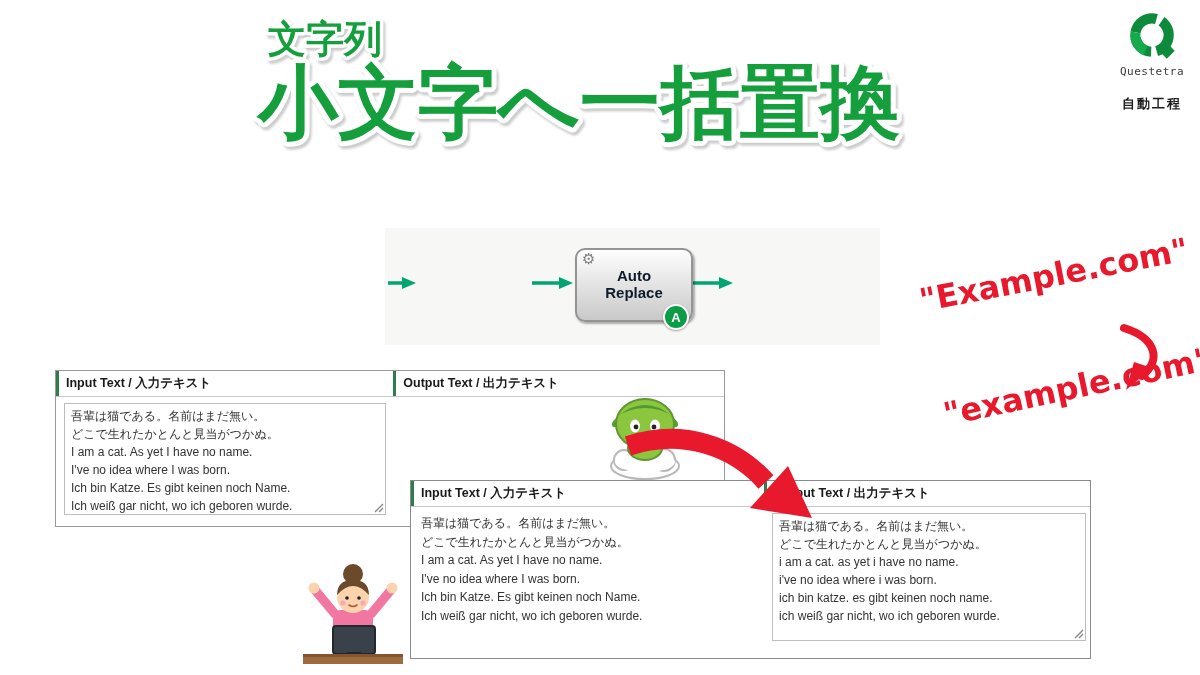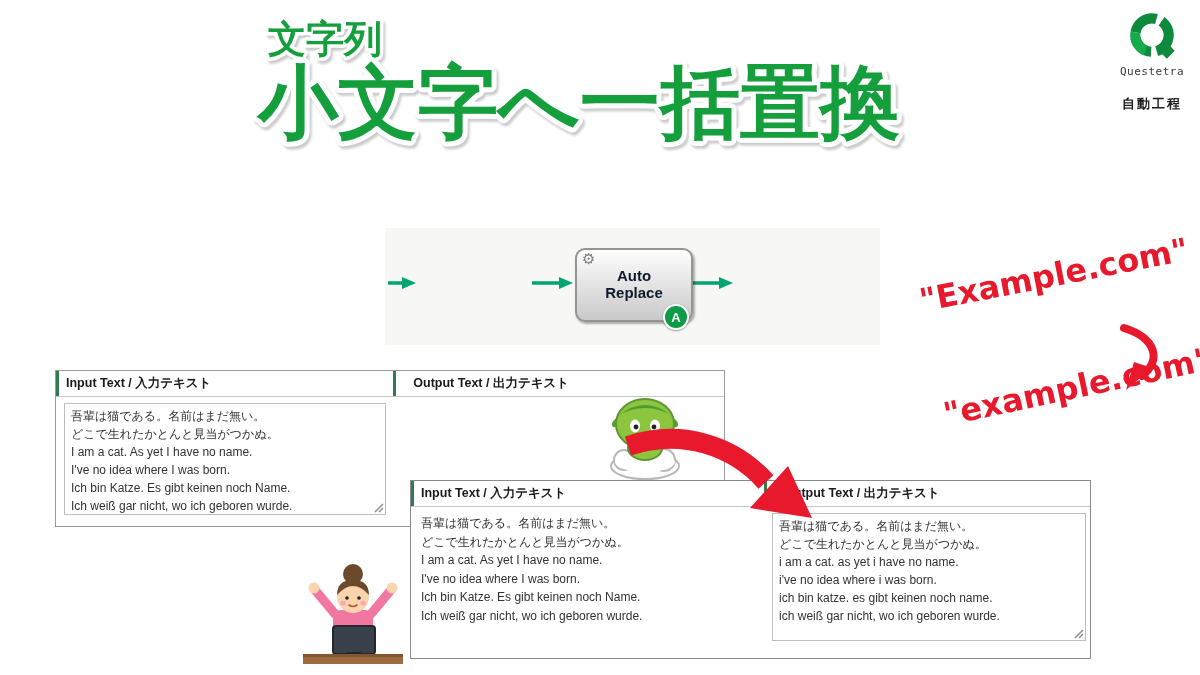--- a/index.html
+++ b/index.html
@@ -48,21 +48,21 @@
   .ann-after{left:944px;top:396px;transform:rotate(-12deg);transform-origin:left center;}
   .ann-arrow{left:1114px;top:322px;width:64px;height:72px;z-index:25;}
 
   
   .panel{position:absolute;background:#fff;border:1px solid #9a9a9a;box-sizing:border-box;}
   .panel1{left:55px;top:370px;width:670px;height:157px;z-index:5;}
   .panel2{left:410px;top:480px;width:681px;height:179px;z-index:10;border-color:#8a8a8a;}
   .p-head{display:flex;height:25px;border-bottom:1px solid #c8c8c8;}
   .p-cell{display:flex;align-items:center;box-sizing:border-box;}
   .p-left{width:50.5%;}
-  .p-right{width:49.5%;gap:10px;}
+  .p-right{width:49.5%;}
   .panel2 .p-left{width:52%;}
   .panel2 .p-right{width:48%;}
   .gbar{width:3px;height:100%;background:#2f7d4f;margin-right:7px;flex:none;}
   .p-label{font-size:12.5px;font-weight:bold;color:#1a1a1a;}
   .p-body{display:flex;align-items:flex-start;}
   .ta-wrap{position:relative;margin:6px 8px;}
   textarea.ta{display:block;border:1px solid #bdbdbd;background:#fff;color:#333;
     font:12px/1.5 "Liberation Sans","DejaVu Sans",sans-serif;
     padding:3px 6px;resize:none;overflow:hidden;box-sizing:border-box;}
   .panel1 textarea.ta{width:322px;height:112px;}

